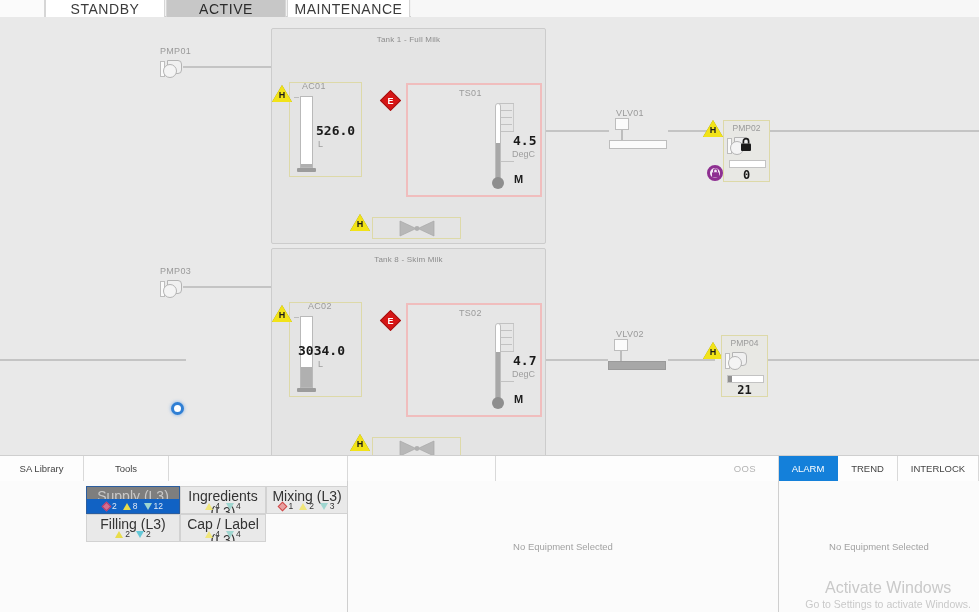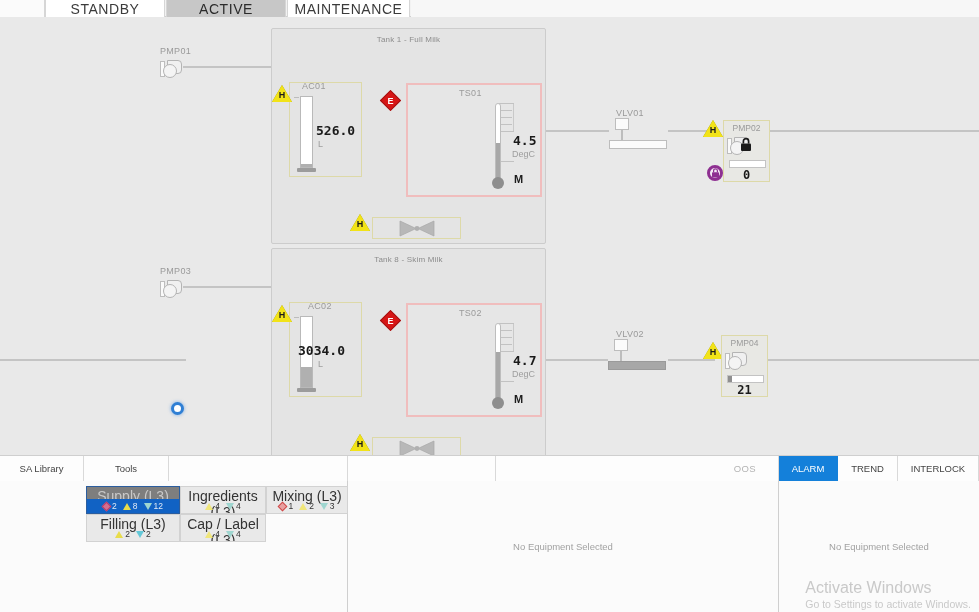--- a/index.html
+++ b/index.html
@@ -267,21 +267,21 @@
     font-size: 9.5px; color: #a2a2a2;
   }
 
   
   .oos-label {
     position:absolute; font-size:9.5px; color:#b3b3b3; letter-spacing:.4px;
   }
 
   
   #watermark {
-    position: absolute; right: 8px; bottom: 2px; text-align: left;
+    position: absolute; right: 8px; bottom: 2px; text-align: center;
     color: #c9c9c9; pointer-events: none;
   }
   #wm1 { font-size: 16px; }
   #wm2 { font-size: 10.5px; margin-top: 1px; }
 </style>
 </head>
 <body>
 
 <div id="topbar">
   <div class="mode-tab blank"></div>

